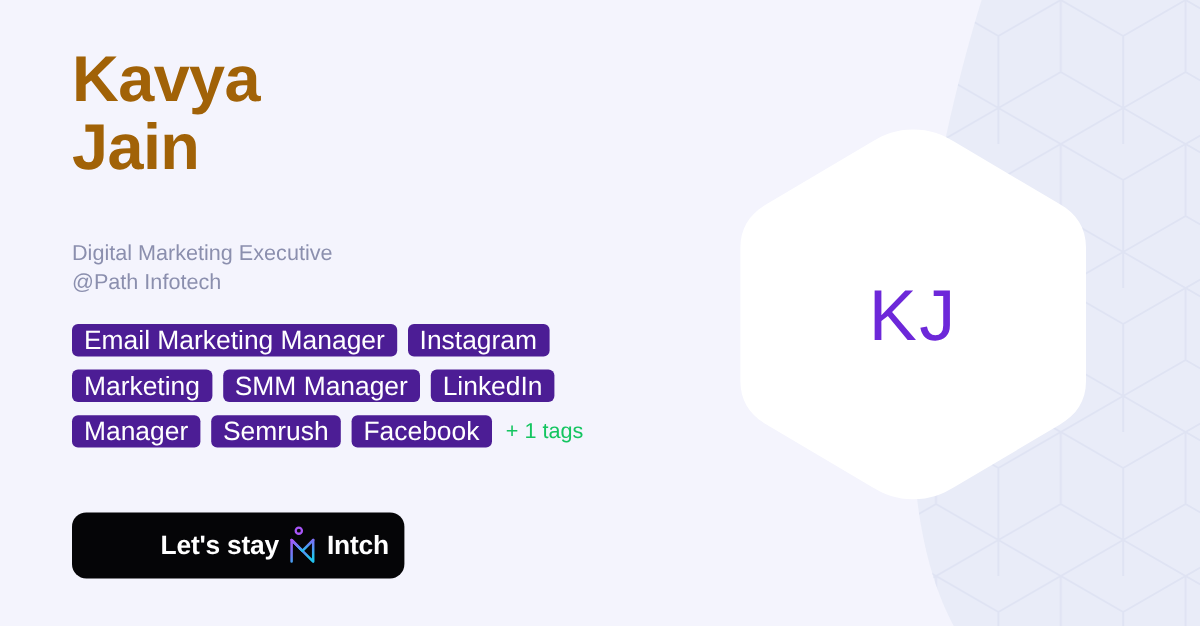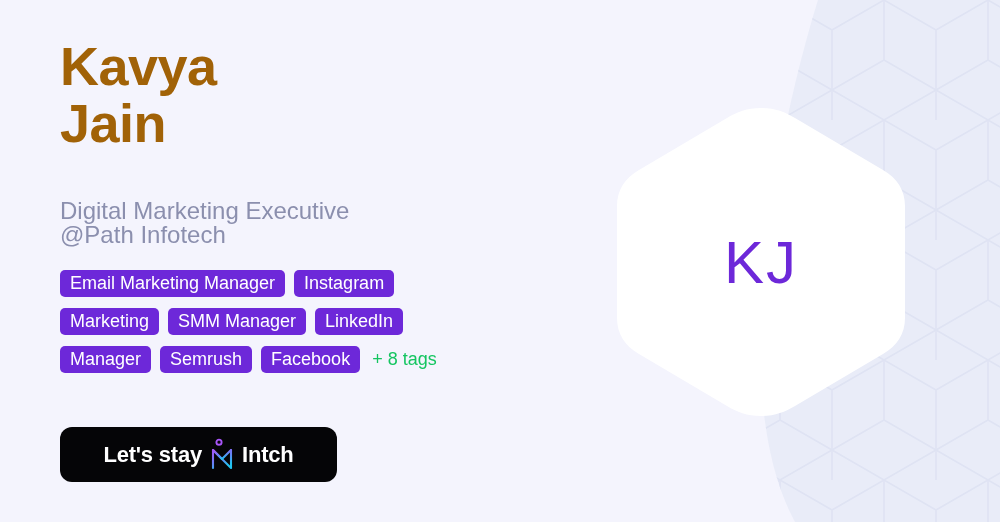--- a/index.html
+++ b/index.html
@@ -51,21 +51,21 @@
     letter-spacing: -0.5px;
     color: #a16207;
     white-space: pre-line;
   }
 
   .person-headline {
     position: absolute;
     left: 0;
     top: 199px;
     margin: 0;
-    font-size: 24px;
+    font-size: 18px;
     line-height: 24px;
     font-weight: 400;
     color: #8b8fae;
     white-space: pre-line;
   }
 
   
   .tag-block {
     position: absolute;
     left: 0;
@@ -78,23 +78,23 @@
     gap: 9px;
     margin-bottom: 11px;
     height: 27px;
   }
   .tag {
     display: inline-flex;
     align-items: center;
     height: 27px;
     padding: 0 10px;
     border-radius: 5px;
-    background: #6d28d9;
+    background: #4c1d95;
     color: #ffffff;
-    font-size: 18px;
+    font-size: 22px;
     line-height: 27px;
     font-weight: 400;
     white-space: nowrap;
   }
   .tag-more {
     font-size: 18px;
     line-height: 27px;
     color: #14c560;
     white-space: nowrap;
     margin-left: 3px;
@@ -106,21 +106,21 @@
     left: 0;
     top: 427px;
     width: 277px;
     height: 55px;
     border: none;
     border-radius: 12px;
     background: #050507;
     color: #ffffff;
     display: flex;
     align-items: center;
-    justify-content: center;
+    justify-content: flex-end;
     gap: 7px;
     padding: 13px;
     cursor: pointer;
     font-family: "Liberation Sans", sans-serif;
   }
   .cta-text {
     font-size: 22px;
     font-weight: 700;
     letter-spacing: -0.2px;
     color: #ffffff;
@@ -220,21 +220,21 @@
       <div class="tag-row">
         <span class="tag">Marketing</span>
         <span class="tag">SMM Manager</span>
         <span class="tag">LinkedIn</span>
       </div>
 
       <div class="tag-row">
         <span class="tag">Manager</span>
         <span class="tag">Semrush</span>
         <span class="tag">Facebook</span>
-        <span class="tag-more">+ 8 tags</span>
+        <span class="tag-more">+ 1 tags</span>
       </div>
 
     </div>
 
     <button class="cta-button">
       <span class="cta-text">Let's stay</span>
       <svg class="cta-logo" viewBox="0 0 26 32">
         <defs>
           <linearGradient id="intchGrad" x1="0" y1="0" x2="0.55" y2="1">
             <stop offset="0%" stop-color="#a855f7"></stop>

